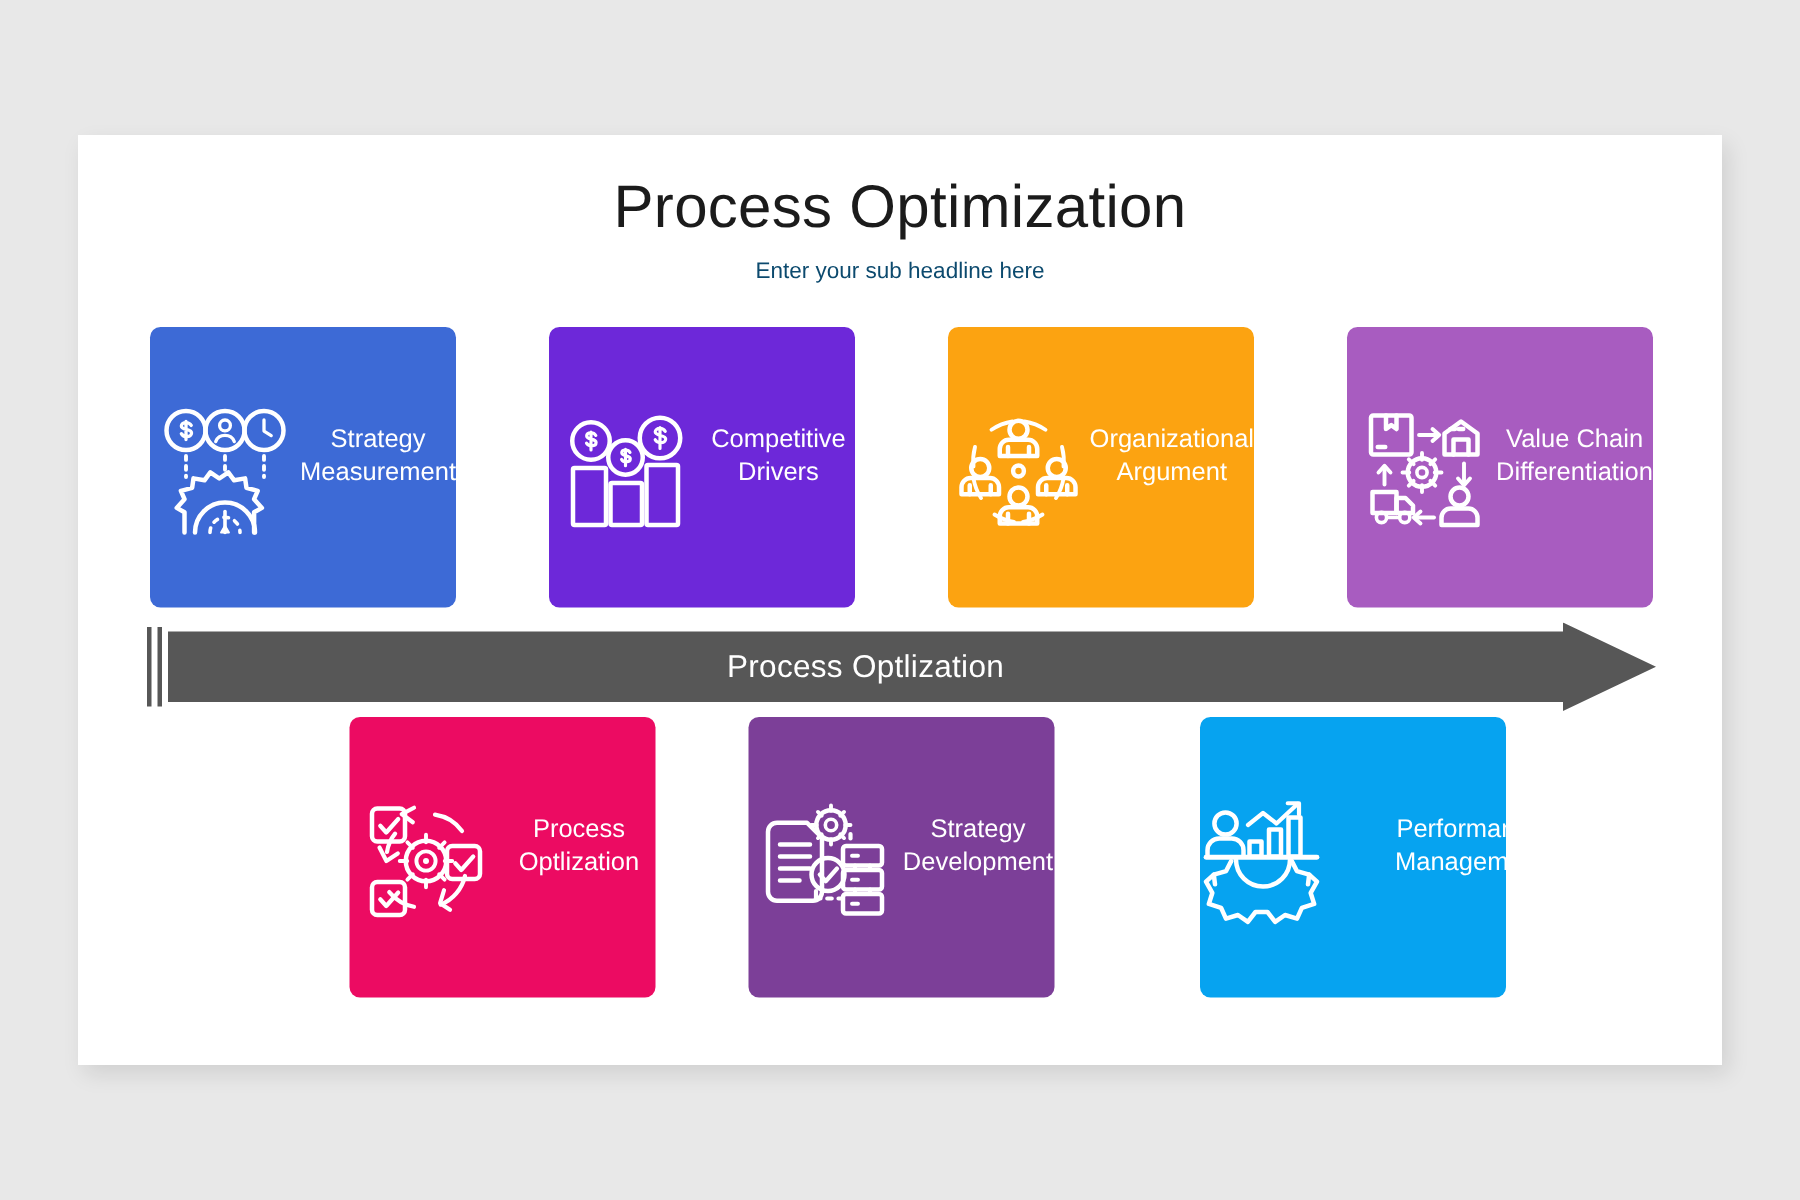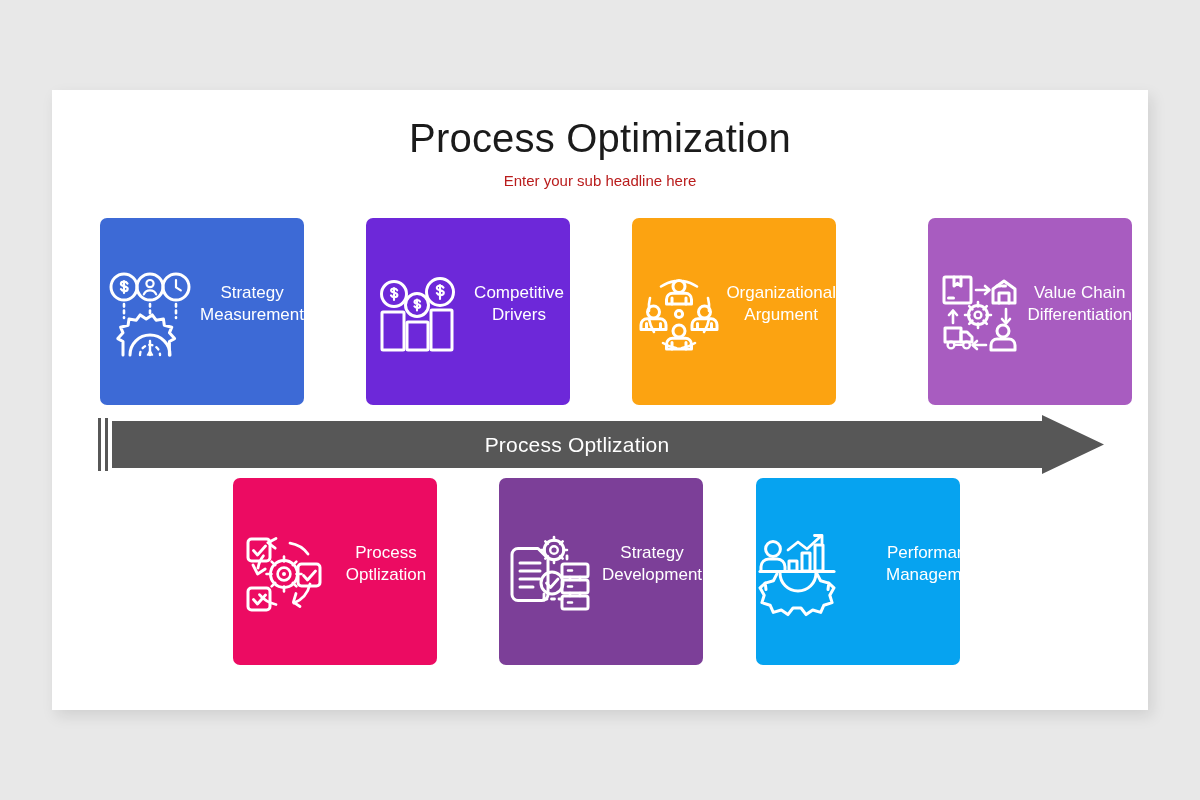--- a/index.html
+++ b/index.html
@@ -38,21 +38,21 @@
     letter-spacing: 0.2px;
   }
   .subtitle {
     position: absolute;
     left: 0;
     top: 82px;
     width: 100%;
     text-align: center;
     font-size: 15px;
     font-weight: 400;
-    color: #b91c1c;
+    color: #0c4a6e;
   }
 
   
   .card {
     position: absolute;
     border-radius: 7px;
     display: flex;
     flex-direction: row;
     align-items: center;
     justify-content: flex-start;
@@ -74,27 +74,27 @@
     line-height: 22px;
     padding-bottom: 16px;
     white-space: pre-line;
   }
 
   
   .row-top .card { top: 128px; width: 204px; height: 187px; }
   .card-1 { left: 48px; }
   .card-2 { left: 314px; }
   .card-3 { left: 580px; }
-  .card-4 { left: 876px; }
+  .card-4 { left: 846px; }
 
   
   .row-bottom .card { top: 388px; width: 204px; height: 187px; }
   .card-5 { left: 181px; }
   .card-6 { left: 447px; }
-  .card-7 { left: 704px; gap: 40px; }
+  .card-7 { left: 748px; gap: 40px; }
 
   
   .arrow-band {
     position: absolute;
     left: 46px;
     top: 325px;
     width: 1006px;
     height: 59px;
   }
   .arrow-tick {

